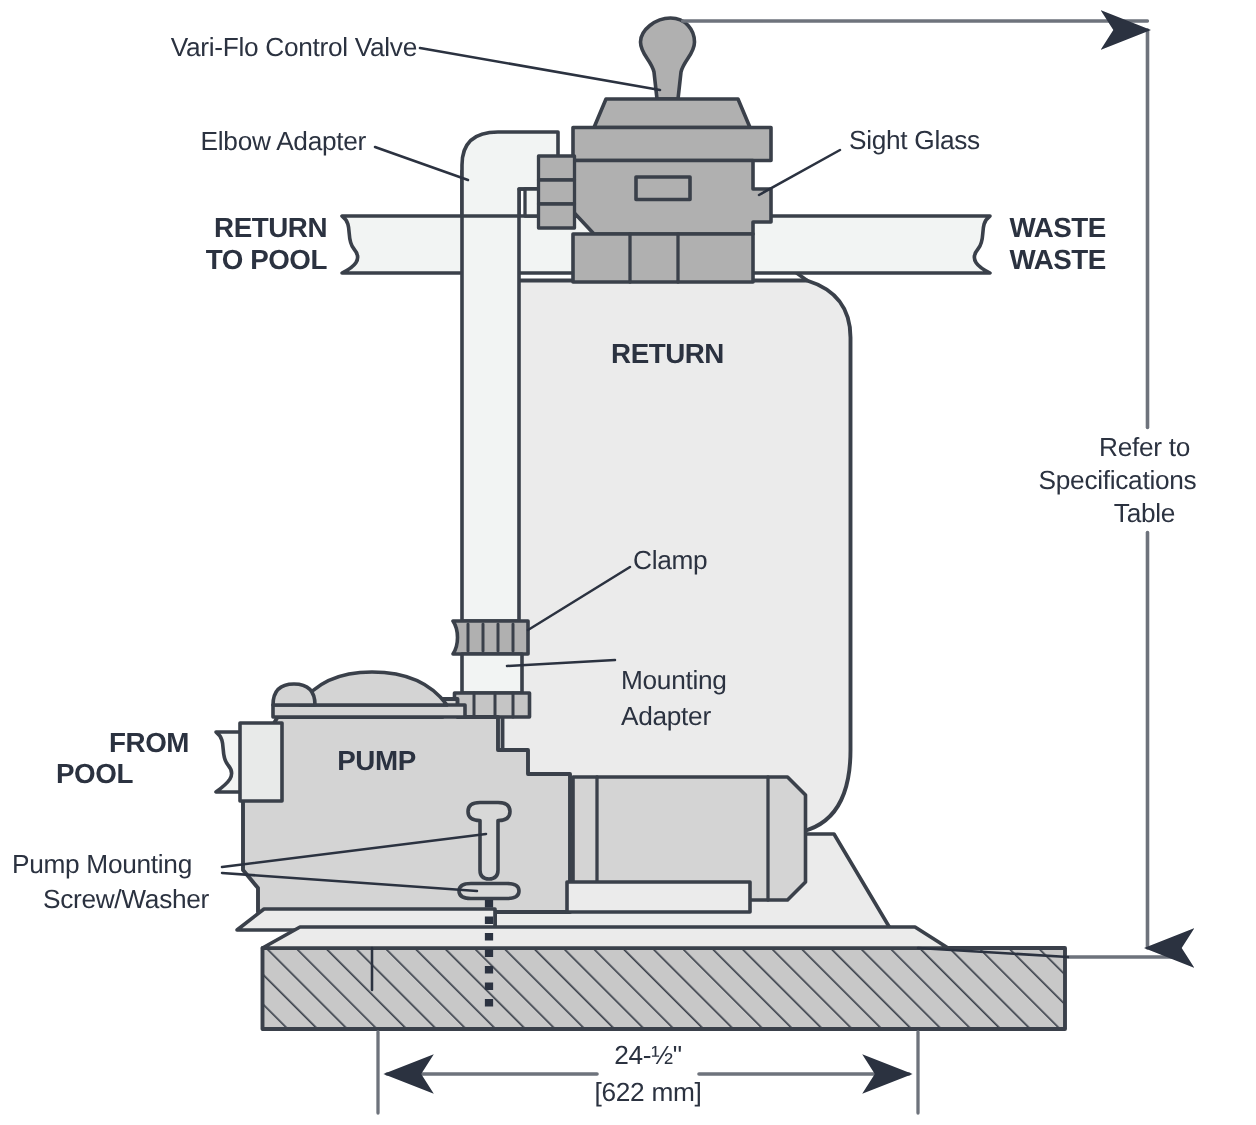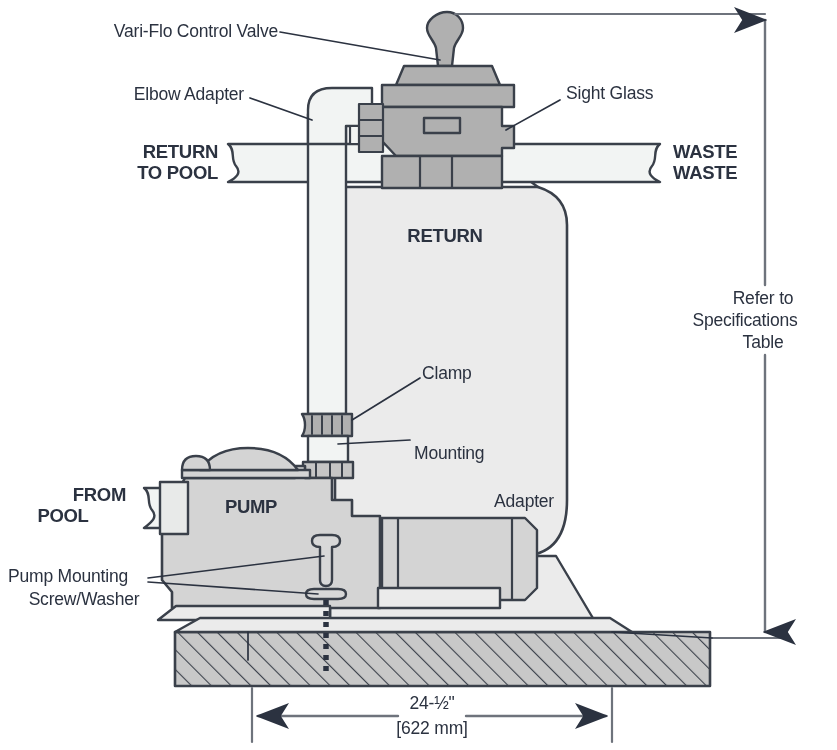--- a/index.html
+++ b/index.html
@@ -242,21 +242,21 @@
   <div class="lbl lbl-bold lbl-r" style="left:60px;top:142px;width:158px;">RETURN</div>
 
   <div class="lbl lbl-bold lbl-l" style="left:673px;top:142px;width:150px;">WASTE</div>
   <div class="lbl lbl-bold lbl-l" style="left:673px;top:163px;width:150px;">WASTE</div>
 
   <div class="lbl lbl-bold lbl-c" style="left:370px;top:226px;width:150px;">RETURN</div>
 
   <div class="lbl lbl-reg lbl-l" style="left:422px;top:364px;width:120px;">Clamp</div>
 
   <div class="lbl lbl-reg lbl-l" style="left:414px;top:444px;width:140px;">Mounting</div>
-  <div class="lbl lbl-reg lbl-l" style="left:414px;top:492px;width:140px;text-align:right;">Adapter</div>
+  <div class="lbl lbl-reg lbl-l" style="left:414px;top:468px;width:140px;">Adapter</div>
 
   <div class="lbl lbl-bold lbl-c" style="left:196px;top:497px;width:110px;">PUMP</div>
 
   <div class="lbl lbl-bold lbl-r" style="left:0px;top:485px;width:126px;">FROM</div>
   <div class="lbl lbl-bold lbl-r" style="left:0px;top:506px;width:126px;text-align:center;">POOL</div>
 
   <div class="lbl lbl-reg lbl-l" style="left:8px;top:567px;width:160px;">Pump Mounting</div>
   <div class="lbl lbl-reg lbl-c" style="left:695px;top:289px;width:136px;">Refer to</div>
 
   <div class="lbl lbl-reg lbl-c" style="left:8px;top:590px;width:152px;">Screw/Washer</div>

